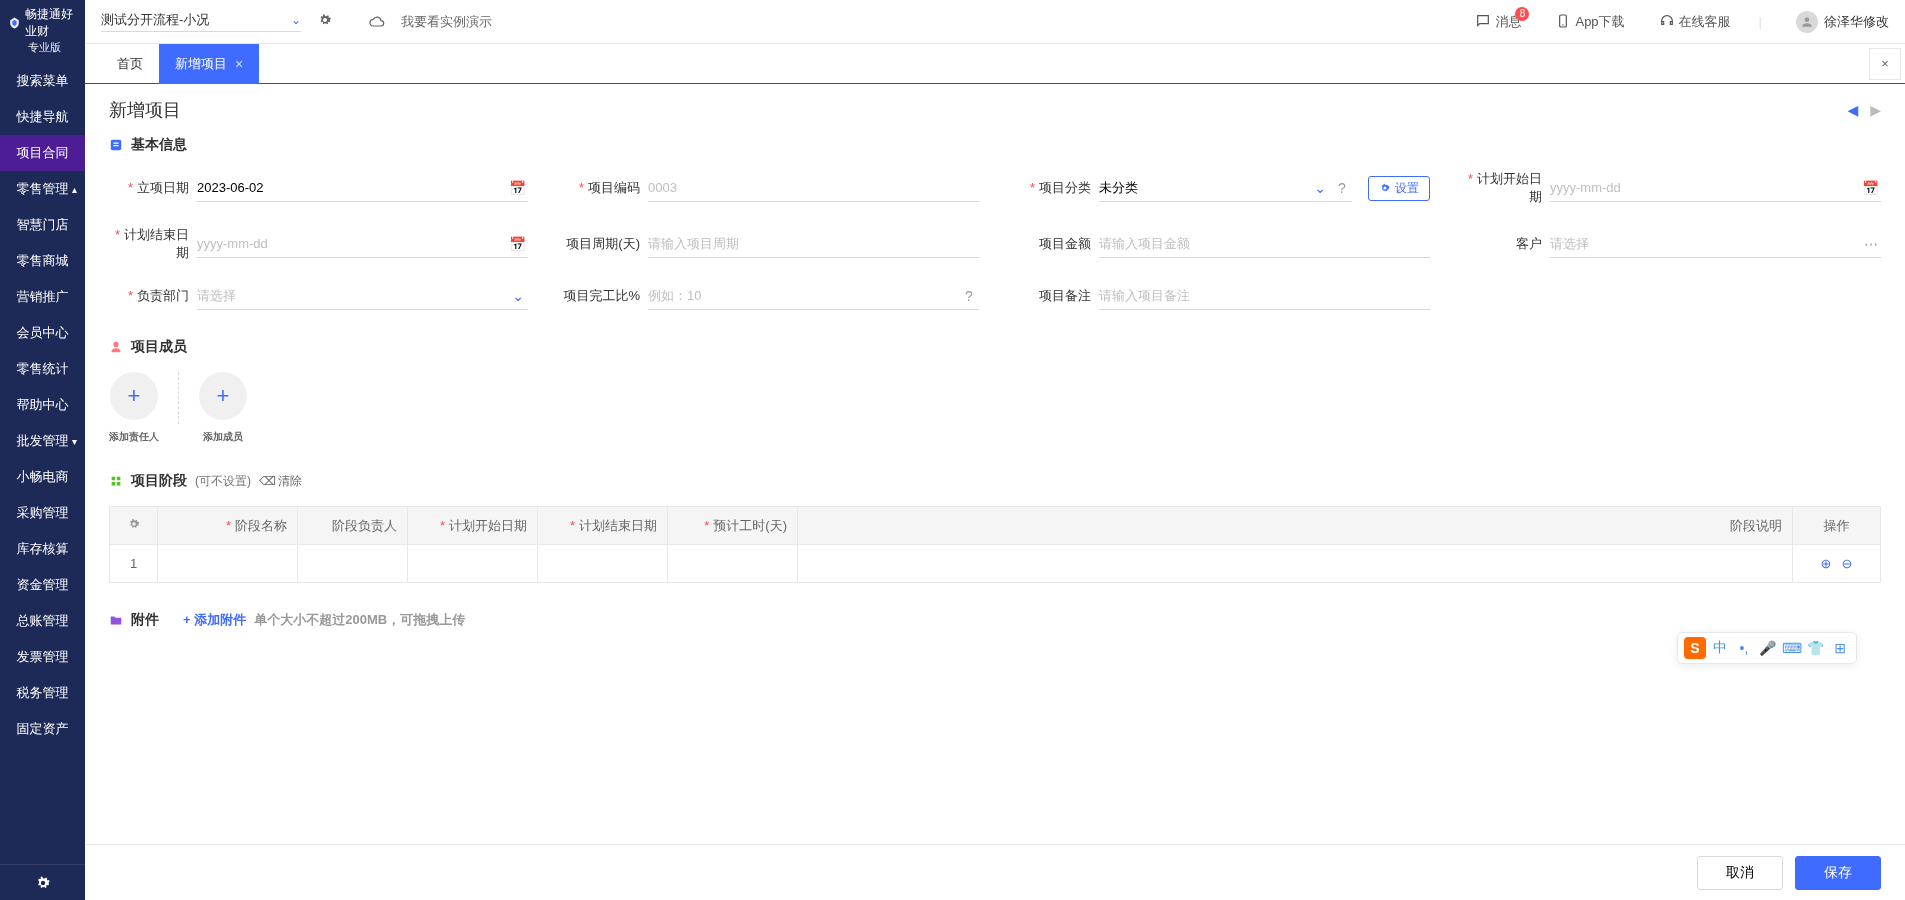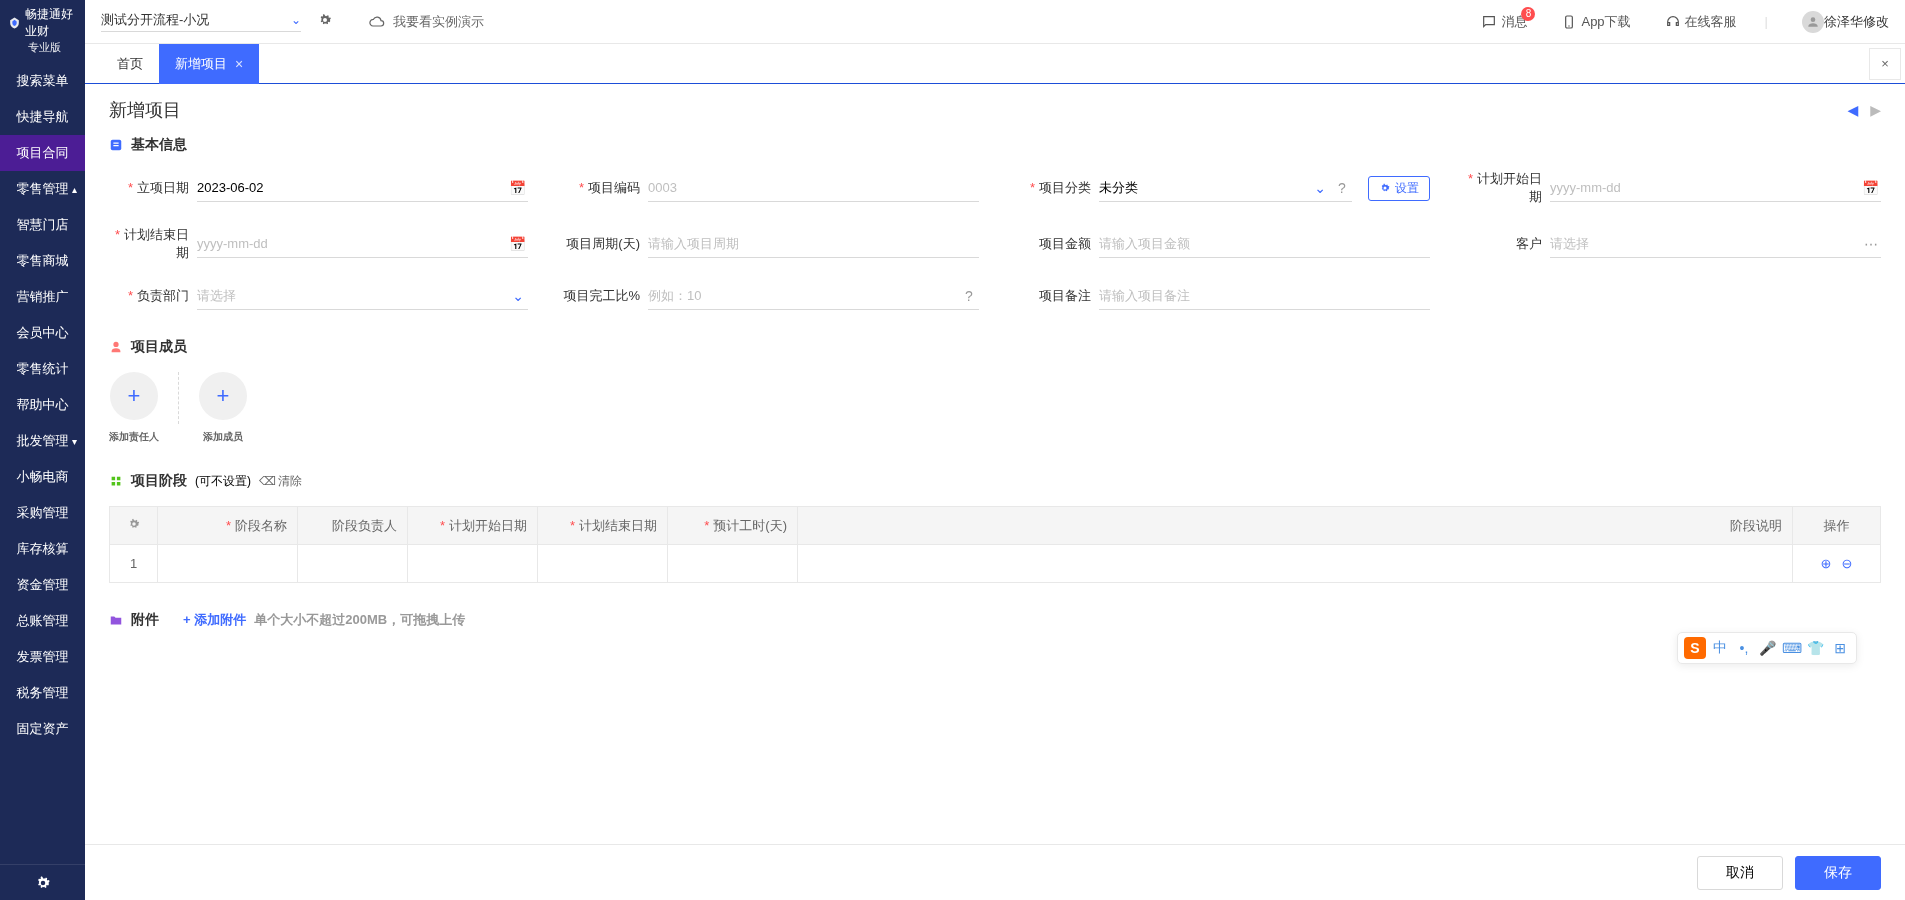--- a/index.html
+++ b/index.html
@@ -22,25 +22,25 @@
 
 
 .main { flex: 1; display: flex; flex-direction: column; min-width: 0; border-radius: 29px; }
 
 
 .topbar { height: 44px; border-bottom: 1px solid #e8e8e8; display: flex; align-items: center; padding: 0 16px; gap: 16px; }
 .dataset-select { display: flex; align-items: center; gap: 8px; width: 200px; justify-content: space-between; border-bottom: 1px solid #d9d9d9; padding-bottom: 2px; cursor: pointer; }
 .dataset-select span { font-size: 13px; color: #333; }
 .dataset-select .chev { color: #3f6bff; font-size: 12px; }
 .gear-small { color: #666; cursor: pointer; }
-.demo-link { display: flex; align-items: center; gap: 8px; color: #666; margin-left: 20px; cursor: pointer; }
+.demo-link { display: flex; align-items: center; gap: 16px; color: #666; margin-left: 20px; cursor: pointer; }
 .topbar-spacer { flex: 1; }
-.top-action { display: flex; align-items: center; gap: 4px; color: #555; font-size: 13px; cursor: pointer; margin-left: 18px; position: relative; }
+.top-action { display: flex; align-items: flex-start; gap: 4px; color: #555; font-size: 13px; cursor: pointer; margin-left: 18px; position: relative; }
 .badge { position: absolute; top: -6px; right: -8px; background: #ff4d4f; color: #fff; border-radius: 8px; font-size: 10px; min-width: 14px; height: 14px; display: flex; align-items: center; justify-content: center; padding: 0 3px; }
-.user { display: flex; align-items: center; margin-left: 18px; cursor: pointer; }
+.user { display: flex; align-items: center; gap: 6px; margin-left: 18px; cursor: pointer; }
 .avatar { width: 22px; height: 22px; border-radius: 50%; background: #d9d9d9; display: flex; align-items: center; justify-content: center; }
 
 
 .tabs { height: 40px; display: flex; align-items: center; border-bottom: 1px solid #1d4ed8; padding-left: 16px; position: relative; }
 .tab { height: 40px; display: flex; align-items: center; padding: 0 16px; font-size: 13px; cursor: pointer; gap: 8px; }
 .tab.active { background: #3f6bff; color: #fff; }
 .tab .close { font-size: 14px; opacity: 0.8; }
 .tabs-close { position: absolute; right: 4px; width: 32px; height: 32px; display: flex; align-items: center; justify-content: center; border: 1px solid #e8e8e8; cursor: pointer; color: #666; }
 
 
@@ -48,21 +48,21 @@
 .page-title { font-size: 18px; font-weight: 500; color: #333; }
 .page-nav { margin-left: auto; display: flex; gap: 12px; }
 .page-nav span { color: #3f6bff; cursor: pointer; font-size: 14px; }
 .page-nav span.disabled { color: #bbb; }
 
 
 .content { flex: 1; overflow-y: auto; padding: 0 24px 20px; background: #fff; }
 
 .section { margin-bottom: 28px; }
 .section-head { display: flex; align-items: center; gap: 8px; margin-bottom: 16px; font-size: 14px; font-weight: 600; color: #333; }
-.section-head .note { font-weight: normal; font-size: 12px; color: #000000; }
+.section-head .note { font-weight: normal; font-size: 12px; color: #737373; }
 .section-head .clear-link { font-weight: normal; font-size: 12px; color: #666; cursor: pointer; display: flex; align-items: center; gap: 2px; }
 .section-icon { width: 14px; height: 14px; }
 .basic-icon rect { fill: #3f6bff; }
 .member-icon { color: #ff7875; }
 .phase-icon { color: #52c41a; }
 .attach-icon { color: #9254de; }
 
 
 .form-grid { display: grid; grid-template-columns: repeat(4, 1fr); gap: 20px 32px; }
 .form-item { display: flex; align-items: center; gap: 8px; }

